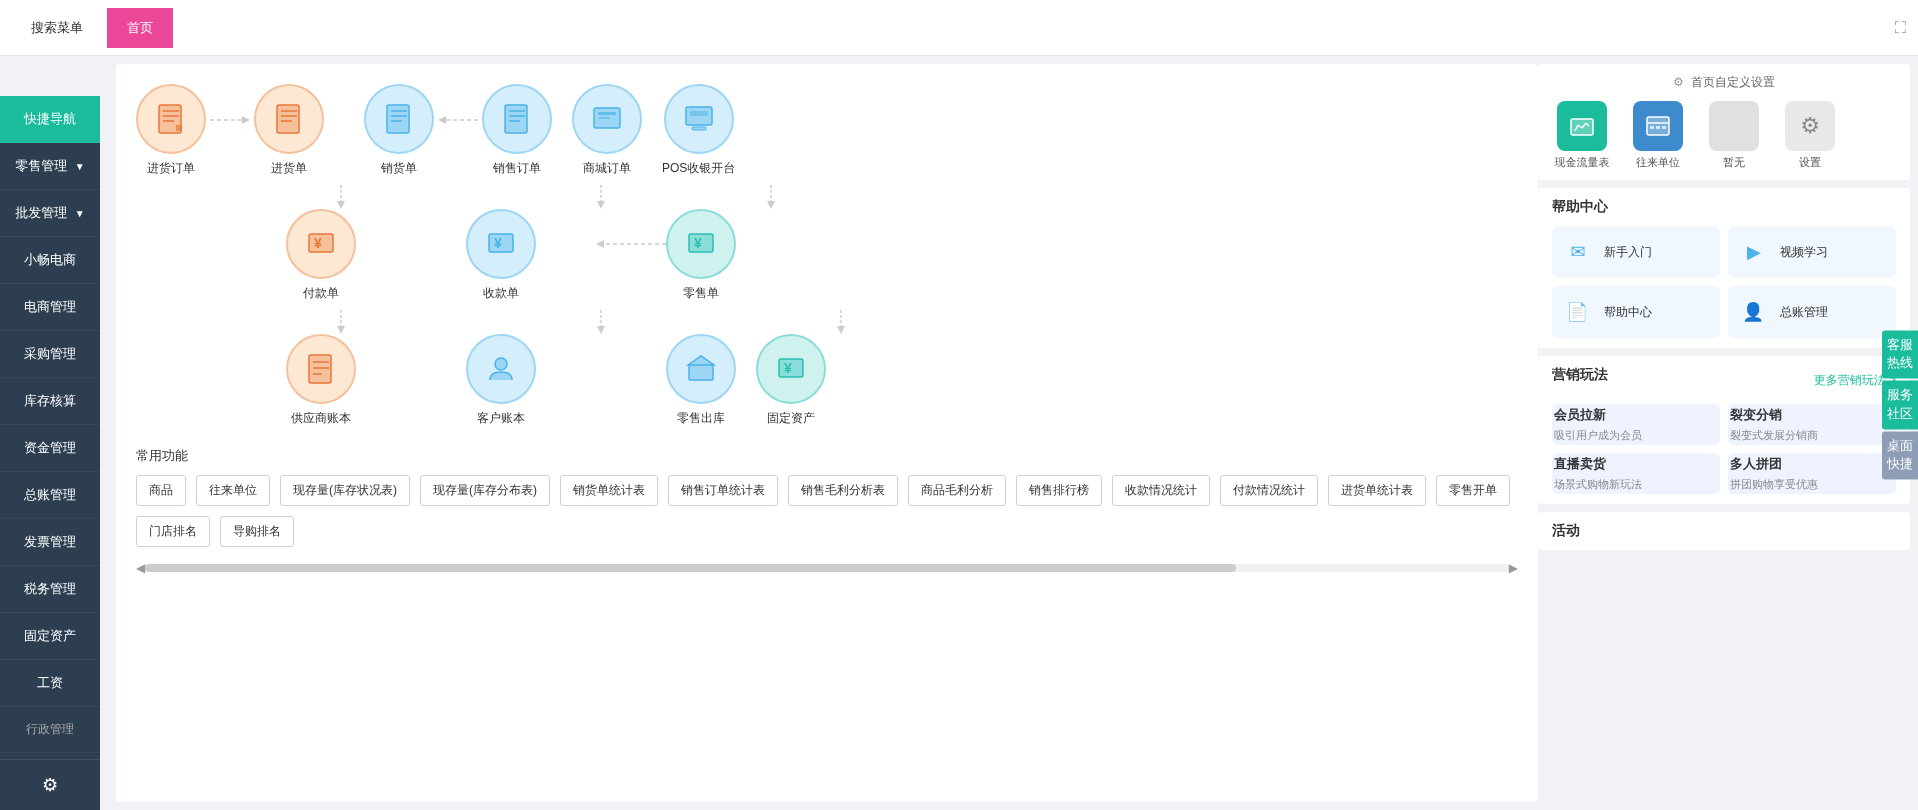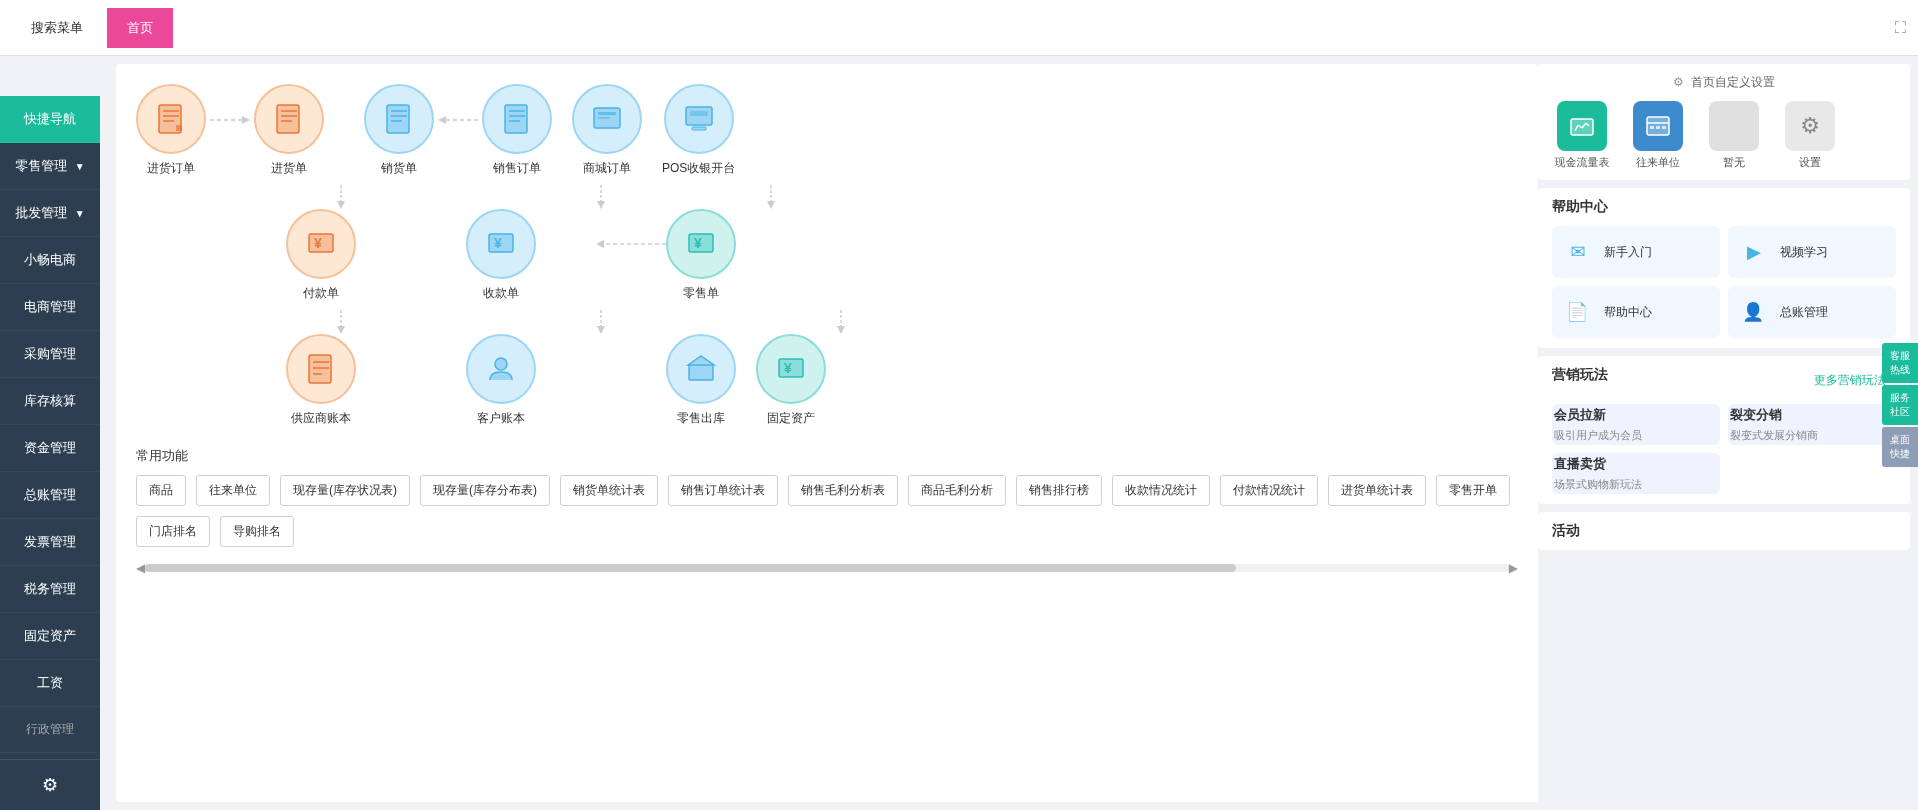--- a/index.html
+++ b/index.html
@@ -76,21 +76,21 @@
     .marketing-item { padding: 2px; background: #f5f8ff; border-radius: 6px; cursor: pointer; }
     .marketing-item-title { font-size: 13px; font-weight: bold; color: #333; margin-bottom: 4px; }
     .marketing-item-desc { font-size: 11px; color: #888; }
 
     
     .activity-section { background: #fff; border-radius: 4px; padding: 10px 14px; }
     .activity-title { font-size: 14px; font-weight: bold; color: #333; }
 
     
     .float-buttons { position: fixed; right: 0; top: 50%; transform: translateY(-50%); display: flex; flex-direction: column; gap: 2px; z-index: 100; }
-    .float-btn { width: 36px; padding: 6px 4px; background: #1abc9c; color: #fff; font-size: 10px; text-align: center; cursor: pointer; border-radius: 3px 0 0 3px; writing-mode: horizontal-tb; line-height: 1.4; }
+    .float-btn { width: 36px; padding: 6px 4px; background: #1abc9c; color: #fff; font-size: 13px; text-align: center; cursor: pointer; border-radius: 3px 0 0 3px; writing-mode: horizontal-tb; line-height: 1.4; }
 
     
     .flow-diagram { position: relative; }
     .flow-top-row { display: flex; align-items: center; margin-bottom: 8px; }
     .flow-col { display: flex; flex-direction: column; align-items: center; }
   </style>
 </head>
 <body>
 
 <div class="top-bar">
@@ -481,20 +481,24 @@
             <div class="marketing-item-desc">吸引用户成为会员</div>
           </div>
           <div class="marketing-item" style="background:#eef3ff;">
             <div class="marketing-item-title">裂变分销</div>
             <div class="marketing-item-desc">裂变式发展分销商</div>
           </div>
           <div class="marketing-item" style="background:#eef3ff;">
             <div class="marketing-item-title">直播卖货</div>
             <div class="marketing-item-desc">场景式购物新玩法</div>
           </div>
+          <div class="marketing-item" style="background:#eef3ff;">
+            <div class="marketing-item-title">多人拼团</div>
+            <div class="marketing-item-desc">拼团购物享受优惠</div>
+          </div>
         </div>
       </div>
 
       <div class="activity-section">
         <div class="activity-title">活动</div>
       </div>
 
     </div>
 
   </div>

